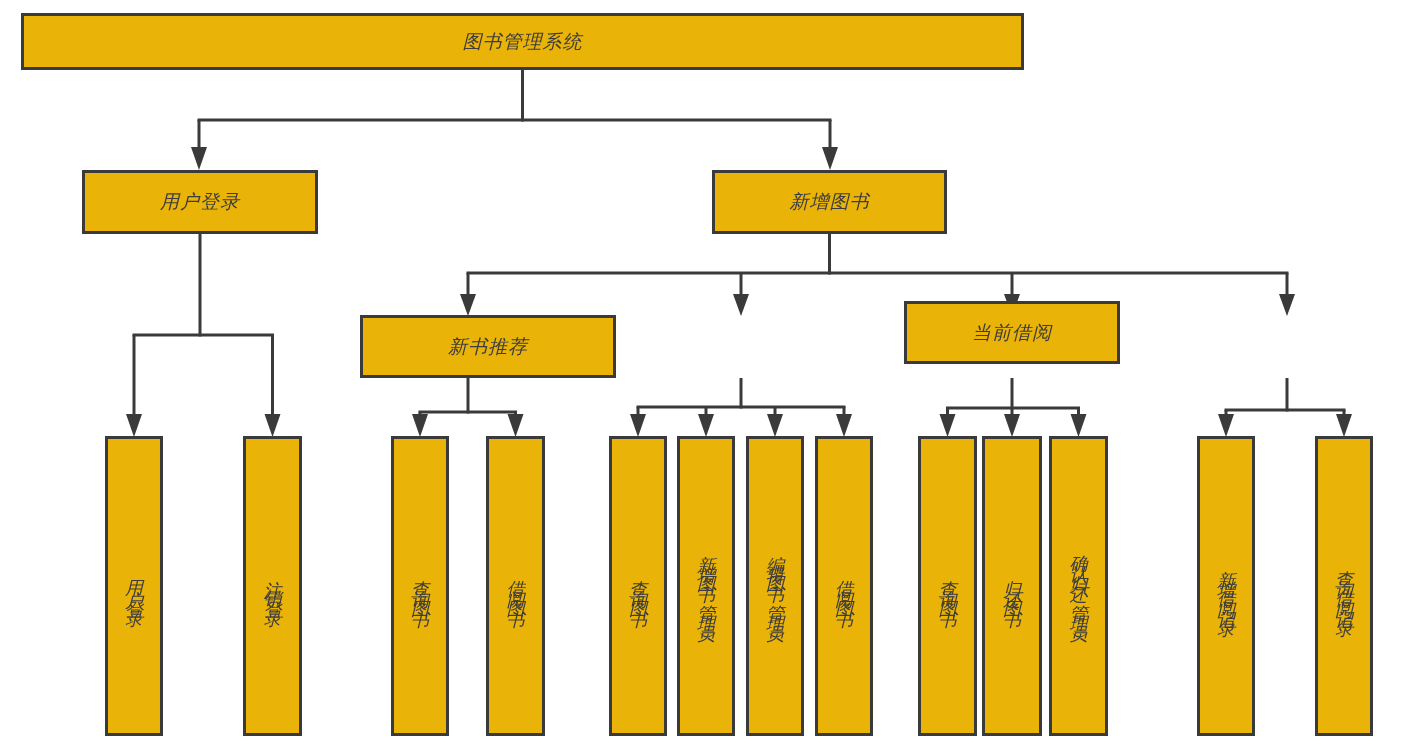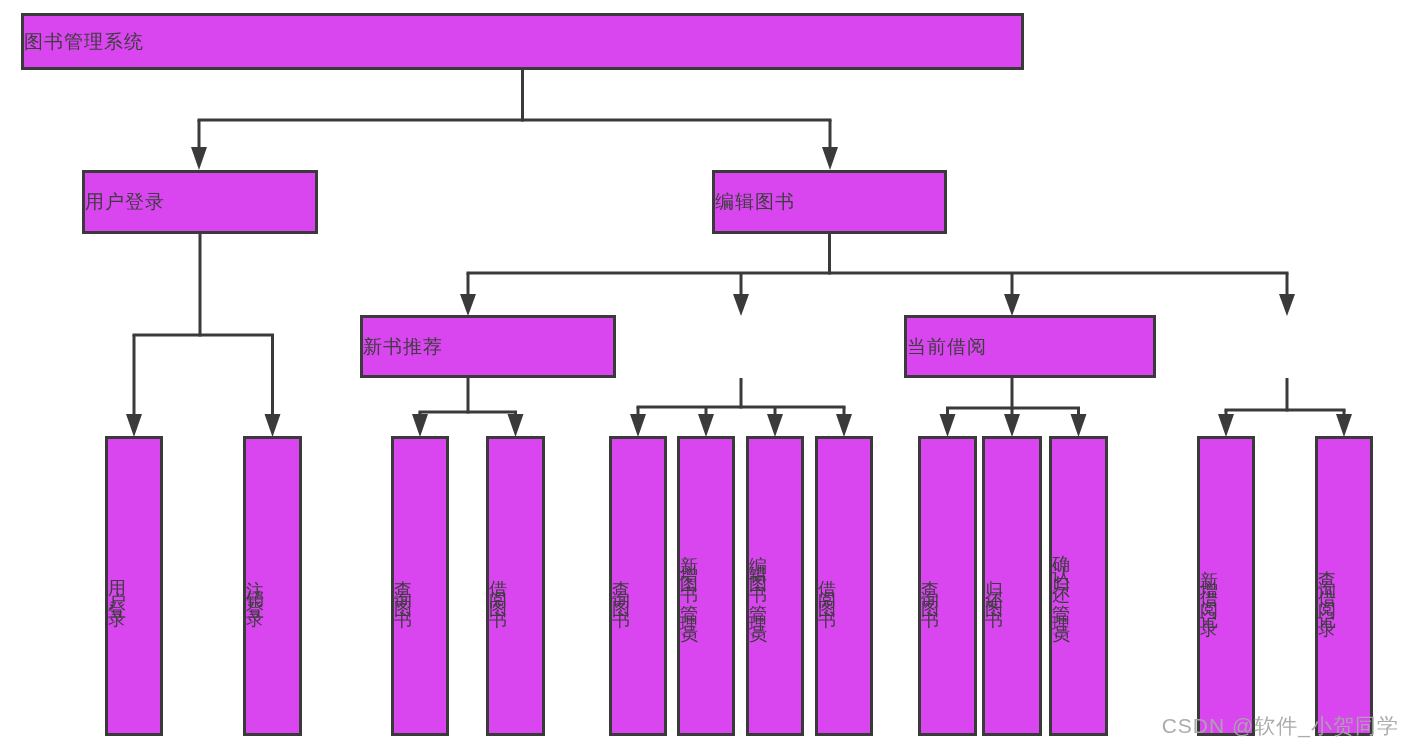--- a/index.html
+++ b/index.html
@@ -19,25 +19,26 @@
     position: absolute;
     left: 0; top: 0;
     width: 1405px;
     height: 747px;
     pointer-events: none;
   }
   .box {
     position: absolute;
     box-sizing: border-box;
     border: 3px solid #3a3a3a;
-    background: #d946ef;
+    background: #eab308;
     display: flex;
     align-items: center;
-    justify-content: flex-start;
+    justify-content: center;
     color: #3d3d3d;
+    font-style: italic;
   }
   .hlabel {
     font-size: 19px;
     letter-spacing: 1px;
     white-space: nowrap;
   }
   .leaf span {
     writing-mode: vertical-rl;
     text-orientation: mixed;
     font-size: 18px;
@@ -140,27 +141,27 @@
   </svg>
 
   <div class="box" style="left:21px;top:13px;width:1003px;height:57px">
     <span class="hlabel">图书管理系统</span>
   </div>
 
   <div class="box" style="left:82px;top:170px;width:236px;height:64px">
     <span class="hlabel">用户登录</span>
   </div>
   <div class="box" style="left:712px;top:170px;width:235px;height:64px">
-    <span class="hlabel">编辑图书</span>
+    <span class="hlabel">新增图书</span>
   </div>
 
   <div class="box" style="left:360px;top:315px;width:256px;height:63px">
     <span class="hlabel">新书推荐</span>
   </div>
-  <div class="box" style="left:904px;top:315px;width:252px;height:63px">
+  <div class="box" style="left:904px;top:301px;width:216px;height:63px">
     <span class="hlabel">当前借阅</span>
   </div>
 
   <div class="box leaf" style="left:105px;top:436px;width:58px;height:300px">
     <span>用户登录</span>
   </div>
   <div class="box leaf" style="left:243px;top:436px;width:59px;height:300px">
     <span>注销登录</span>
   </div>
 
@@ -194,14 +195,13 @@
     <span>确认归还（管理员）</span>
   </div>
 
   <div class="box leaf" style="left:1197px;top:436px;width:58px;height:300px">
     <span>新增借阅记录</span>
   </div>
   <div class="box leaf" style="left:1315px;top:436px;width:58px;height:300px">
     <span>查询借阅记录</span>
   </div>
 
-  <div class="watermark">CSDN @软件_小贺同学</div>
 </div>
 
 </body></html>

